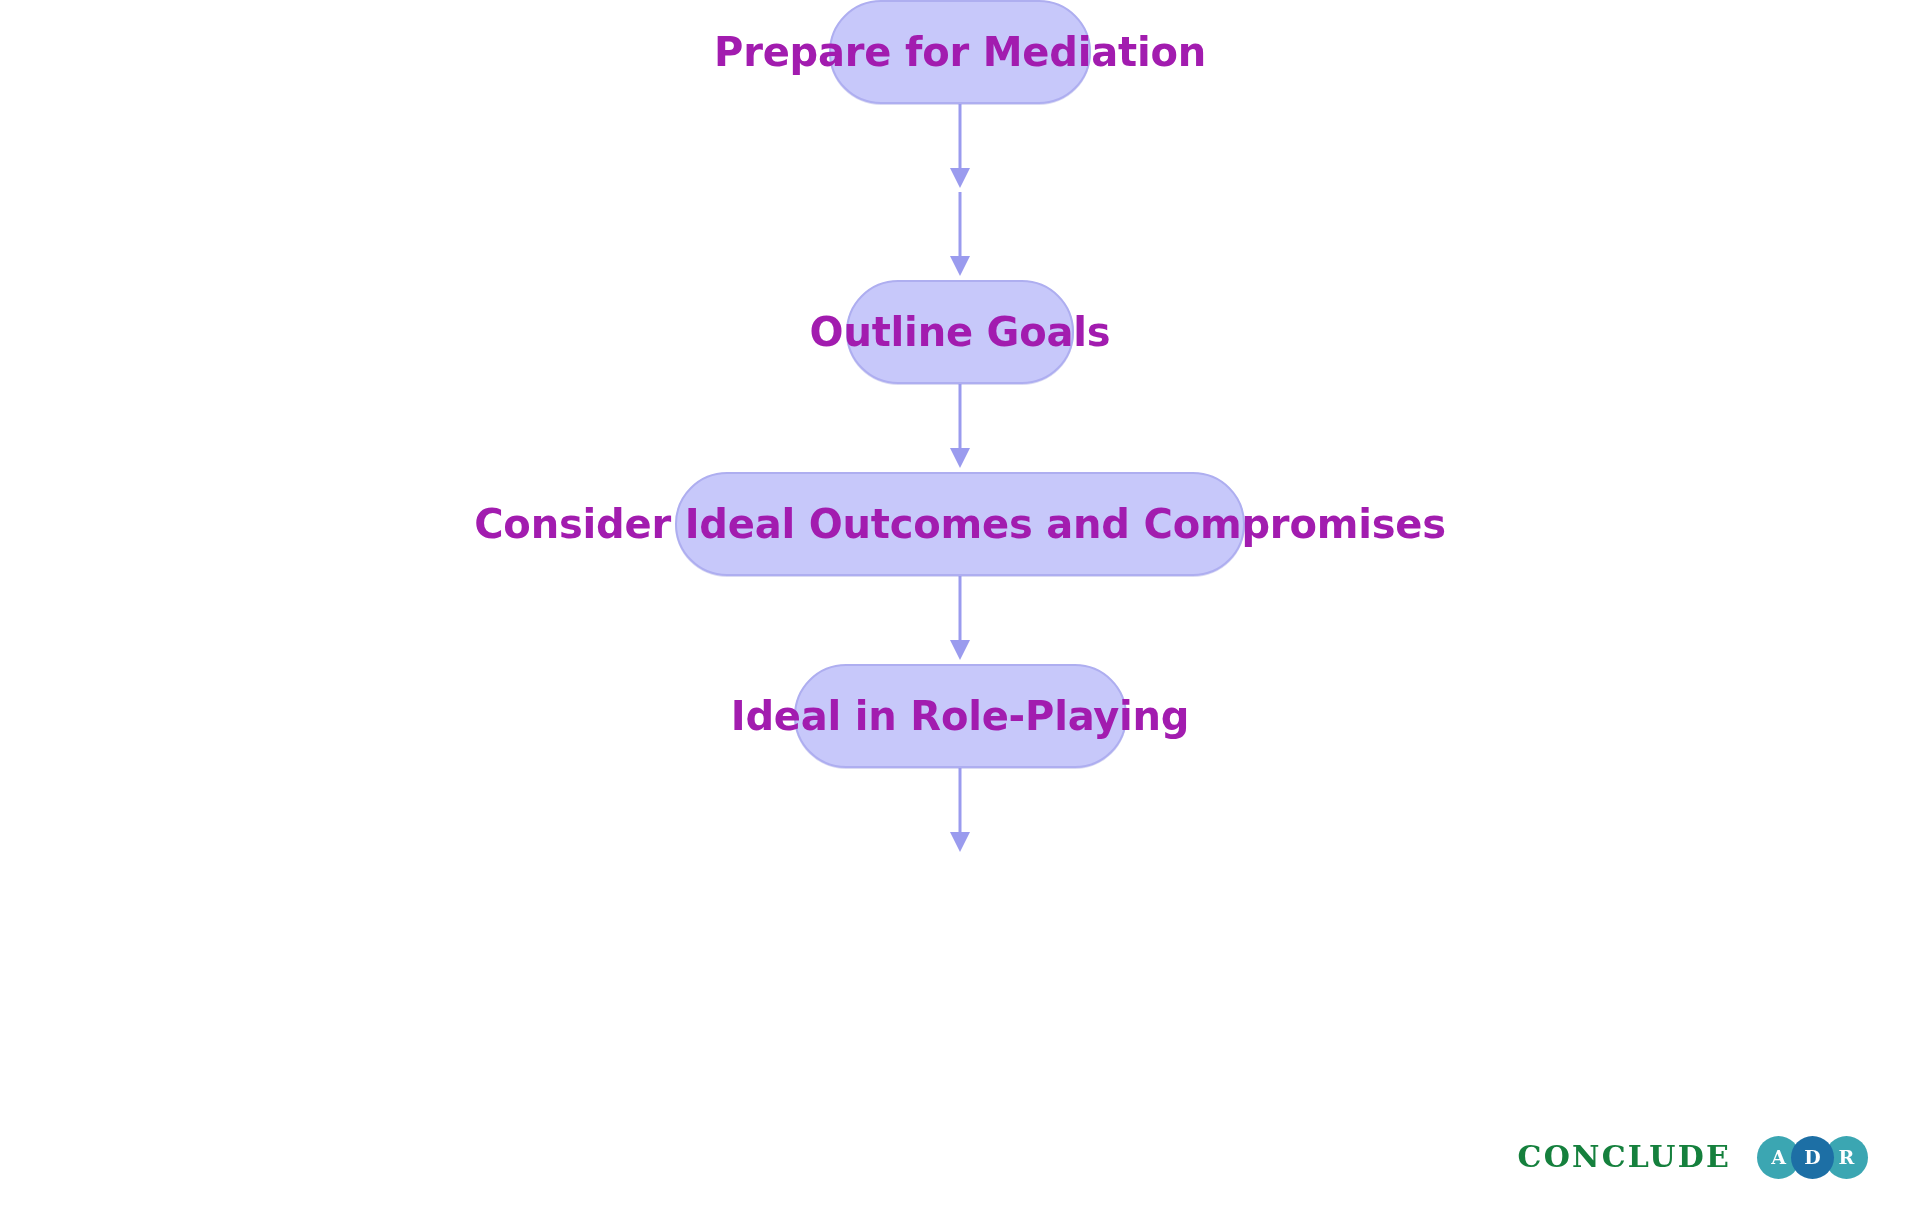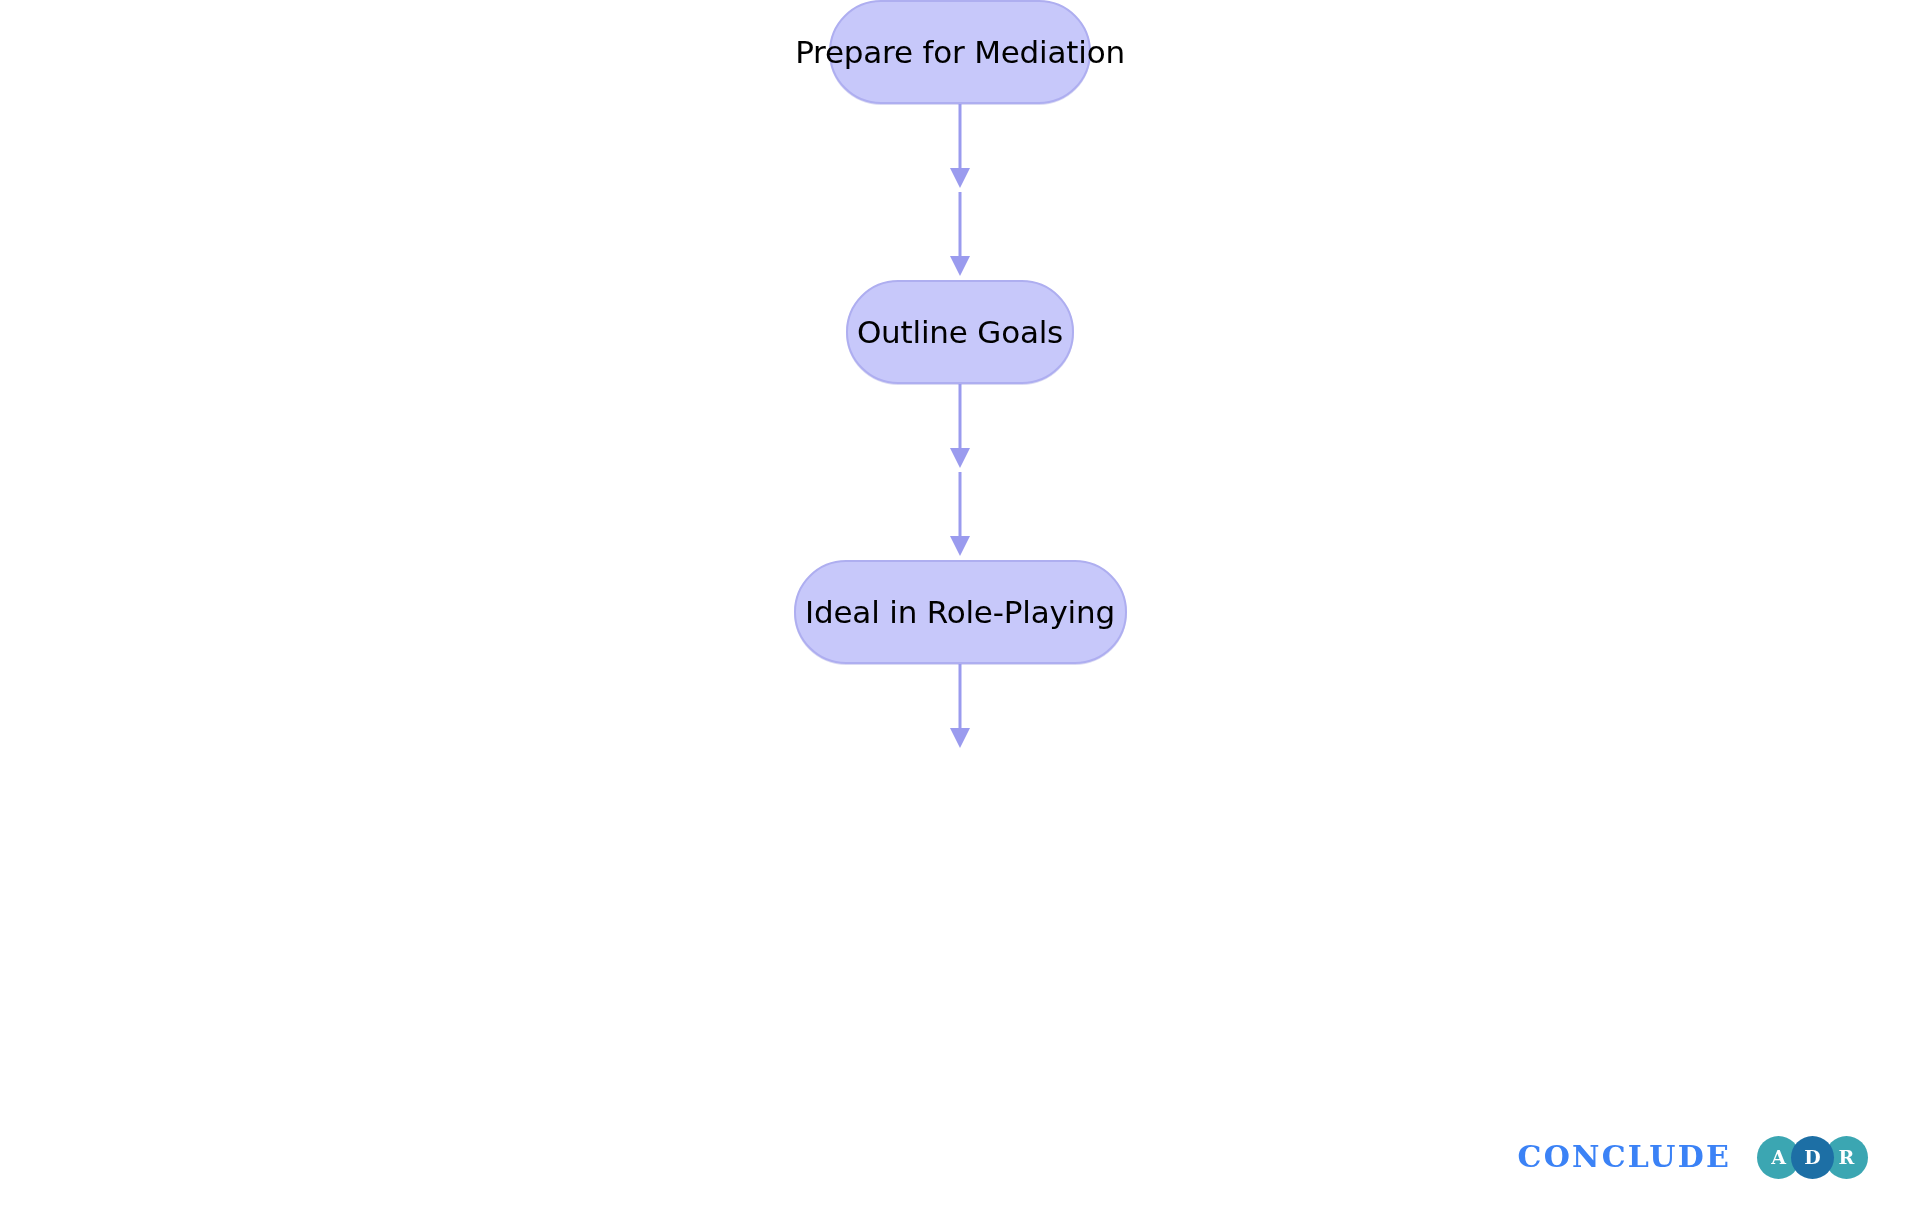--- a/index.html
+++ b/index.html
@@ -42,23 +42,23 @@
     background: #c7c8fa;
     border: 2px solid #aeaef0;
     border-radius: 52px;
     display: flex;
     align-items: center;
     justify-content: center;
     padding: 0 46px;
     box-shadow: 0 1px 0 rgba(150,150,220,0.35);
   }
   .flow-node .node-label {
-    color: #000000;
-    font-size: 31px;
-    font-weight: 400;
+    color: #a21caf;
+    font-size: 40px;
+    font-weight: 700;
     letter-spacing: -0.2px;
     white-space: nowrap;
     line-height: 1;
   }
 
   
   .flow-connector {
     width: 40px;
     height: 88px;
     display: block;
@@ -71,21 +71,21 @@
     bottom: 30px;
     display: flex;
     align-items: center;
     height: 56px;
   }
   #brand-logo .brand-word {
     font-family: "DejaVu Serif", "Liberation Serif", serif;
     font-weight: 700;
     font-size: 30px;
     letter-spacing: 2.2px;
-    color: #3b82f6;
+    color: #15803d;
     margin-right: 26px;
     line-height: 1;
     white-space: nowrap;
   }
   #brand-logo .brand-circles {
     display: flex;
     align-items: center;
   }
   #brand-logo .brand-circle {
     width: 43px;
@@ -126,20 +126,23 @@
 
     <div class="flow-node" style="width:228px">
       <span class="node-label">Outline Goals</span>
     </div>
 
     <svg class="flow-connector" viewBox="0 0 40 88">
       <line x1="20" y1="0" x2="20" y2="70" stroke="#9a9bee" stroke-width="3"></line>
       <polygon points="20,84 10,64 30,64" fill="#9a9bee"></polygon>
     </svg>
 
+    <div class="flow-node" style="width:570px">
+      <span class="node-label">Consider Ideal Outcomes and Compromises</span>
+    </div>
 
     <svg class="flow-connector" viewBox="0 0 40 88">
       <line x1="20" y1="0" x2="20" y2="70" stroke="#9a9bee" stroke-width="3"></line>
       <polygon points="20,84 10,64 30,64" fill="#9a9bee"></polygon>
     </svg>
 
     <div class="flow-node" style="width:333px">
       <span class="node-label">Ideal in Role-Playing</span>
     </div>
 

